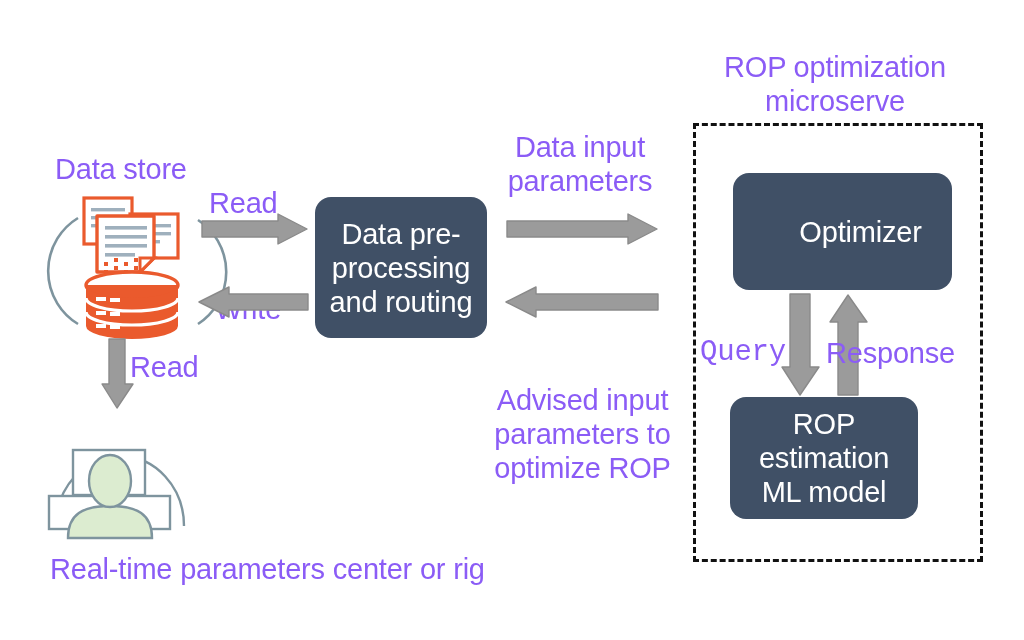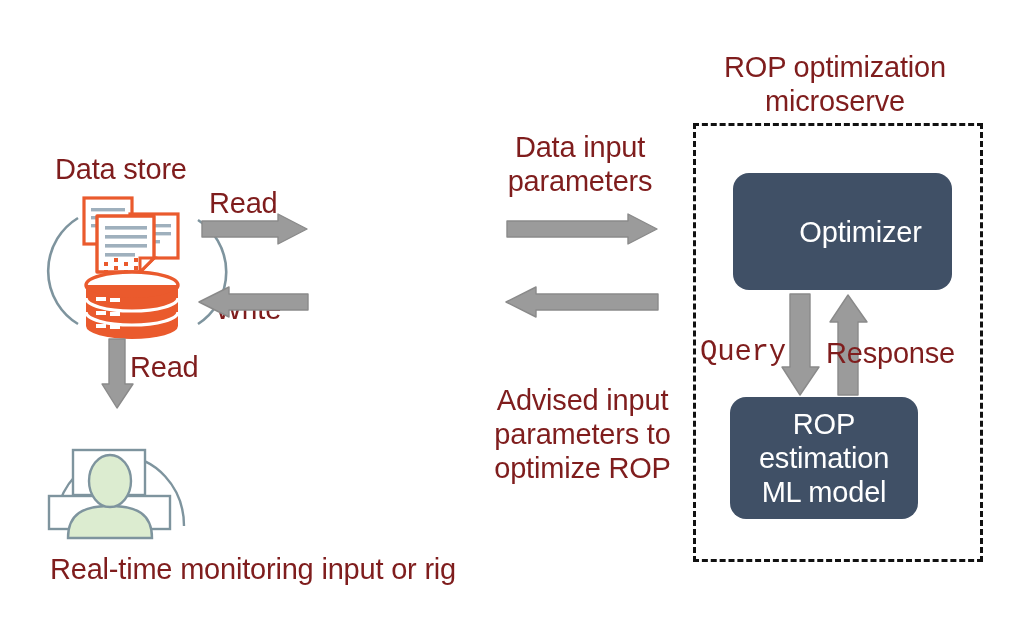--- a/index.html
+++ b/index.html
@@ -10,21 +10,21 @@
   #canvas {
     position: relative;
     width: 1024px;
     height: 640px;
     background: #ffffff;
     font-family: "Liberation Sans", sans-serif;
     overflow: hidden;
   }
   .abs { position: absolute; }
   .lbl {
-    color: #7f1d1d;
+    color: #8b5cf6;
     font-size: 29px;
     line-height: 34px;
     white-space: pre;
     letter-spacing: -0.2px;
   }
   .lbl.center { text-align: center; }
   .boxlabel {
     color: #ffffff;
     font-size: 29px;
     line-height: 34px;
@@ -140,22 +140,27 @@
       <rect x="9" y="88" width="56" height="33" fill="#ffffff" stroke="#7e949e" stroke-width="2.4"></rect>
 
       <rect x="74" y="88" width="56" height="33" fill="#ffffff" stroke="#7e949e" stroke-width="2.4"></rect>
 
       <path d="M 28 130 C 28 106 43 98 70 98 C 97 98 112 106 112 130 Z" fill="#dcecd0" stroke="#7e949e" stroke-width="2.4"></path>
 
       <ellipse cx="70" cy="73" rx="21" ry="26" fill="#dcecd0" stroke="#7e949e" stroke-width="2.4"></ellipse>
     </svg>
   </div>
 
-  <div class="abs lbl" style="left:50px; top:552px;">Real-time monitoring input or rig</div>
-
+  <div class="abs lbl" style="left:50px; top:552px;">Real-time parameters center or rig</div>
+
+  <div class="abs procbox" style="left:315px; top:197px; width:172px; height:141px;">
+    <span class="boxlabel">Data pre-
+processing
+and routing</span>
+  </div>
 
   <div class="abs lbl center" style="left:475px; top:130px; width:210px;">Data input
 parameters</div>
 
   <div class="abs" style="left:505px; top:212px;">
     <svg width="155" height="34" viewBox="0 0 155 34">
       <path d="M 2 9 L 123 9 L 123 2 L 152 17 L 123 32 L 123 25 L 2 25 Z" fill="#9b9b9b" stroke="#8a8a8a" stroke-width="1.4" stroke-linejoin="round"></path>
     </svg>
   </div>
 

